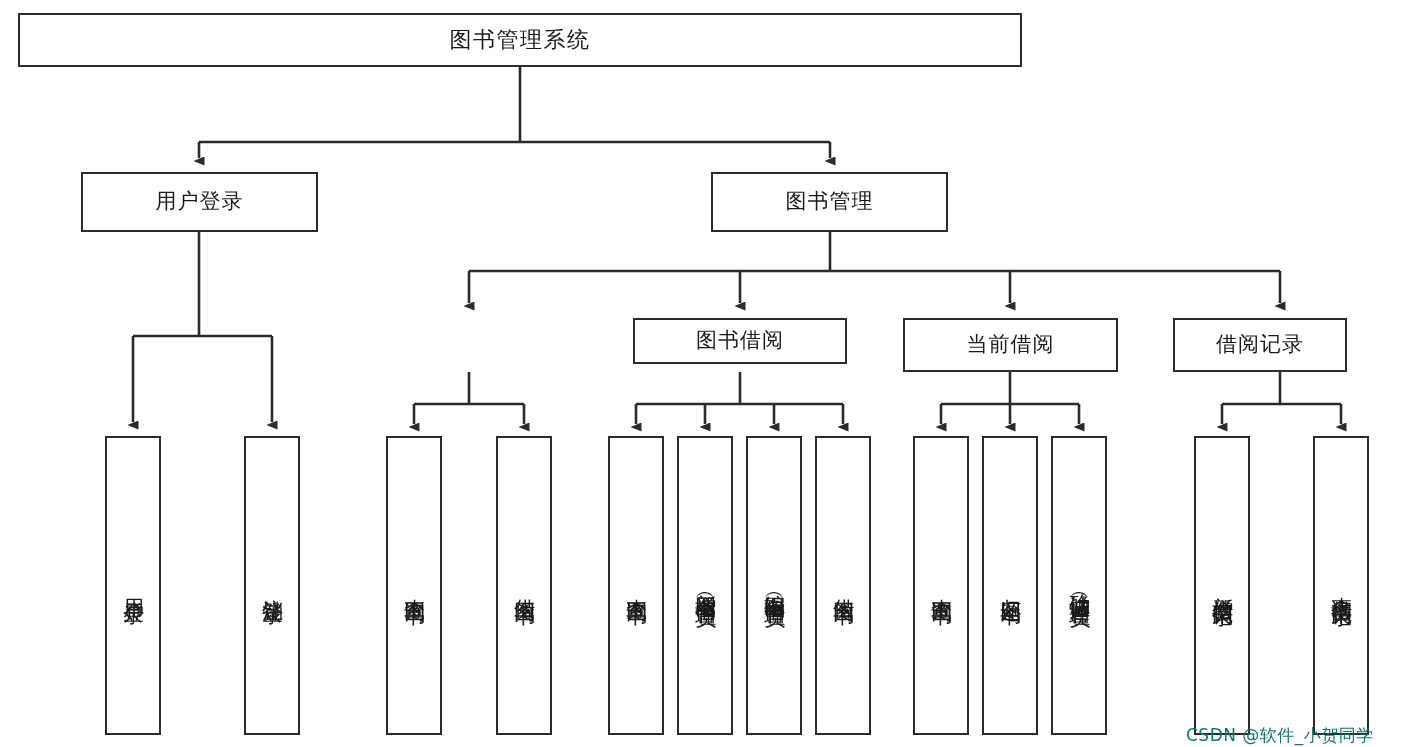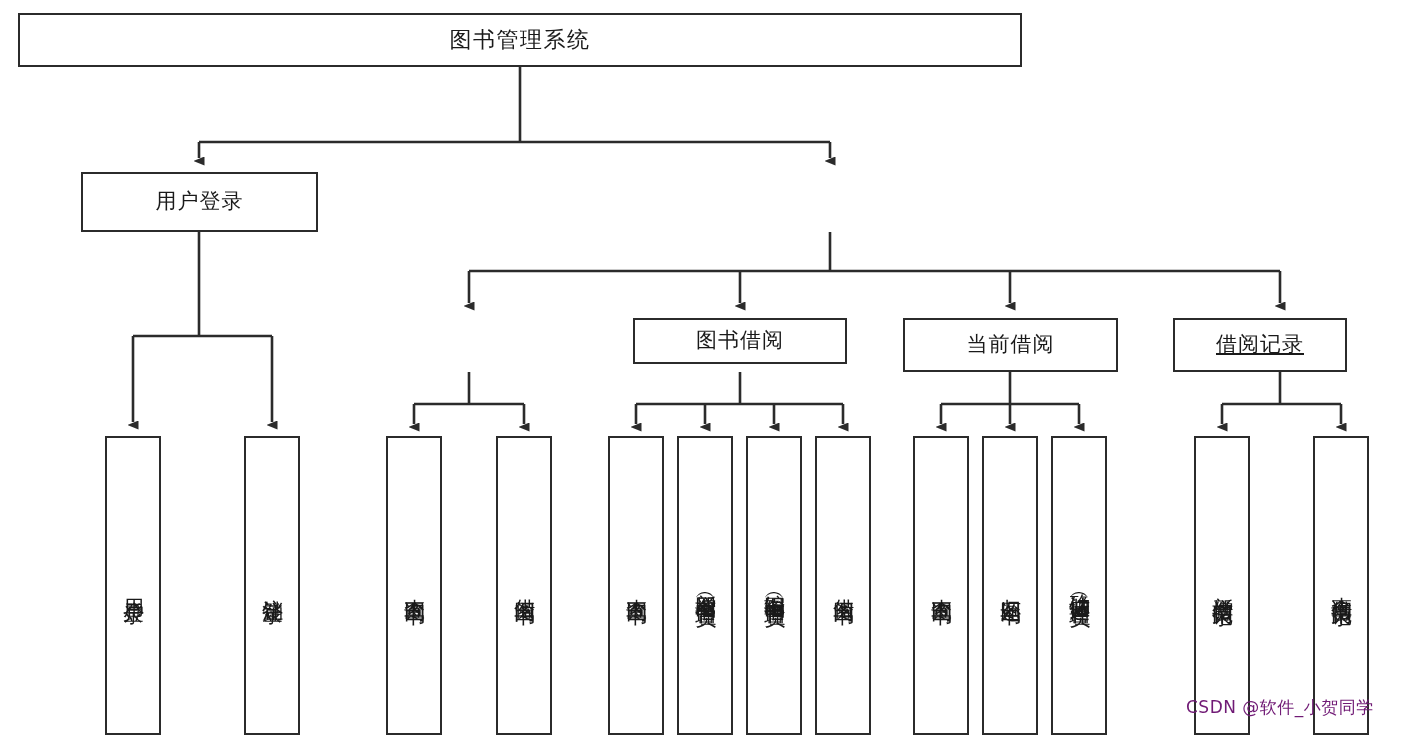--- a/index.html
+++ b/index.html
@@ -55,23 +55,23 @@
     text-orientation: upright;
     font-size: 21px;
     line-height: 1.32;
     letter-spacing: 2px;
     text-align: center;
     max-height: 262px;
   }
   .watermark {
     position: absolute;
     left: 1186px;
-    top: 696px;
+    top: 724px;
     font-size: 17px;
-    color: #701a75;
+    color: #0f766e;
     white-space: nowrap;
     letter-spacing: 0.5px;
   }
 </style>
 </head>
 <body>
 
 <div id="diagram-root">
 
   <svg class="connectors" viewBox="0 0 1405 747" xmlns="http://www.w3.org/2000/svg">
@@ -124,28 +124,31 @@
     </g>
   </svg>
 
   <div class="node node-h node-root" style="left:18px; top:13px; width:1004px; height:54px;">
     <span class="node-label">图书管理系统</span>
   </div>
 
   <div class="node node-h" style="left:81px; top:172px; width:237px; height:60px;">
     <span class="node-label">用户登录</span>
   </div>
+  <div class="node node-h" style="left:711px; top:172px; width:237px; height:60px;">
+    <span class="node-label">图书管理</span>
+  </div>
 
   <div class="node node-h" style="left:633px; top:318px; width:214px; height:46px;">
     <span class="node-label">图书借阅</span>
   </div>
   <div class="node node-h" style="left:903px; top:318px; width:215px; height:54px;">
     <span class="node-label">当前借阅</span>
   </div>
-  <div class="node node-h" style="left:1173px; top:318px; width:174px; height:54px;text-decoration:underline;">
+  <div class="node node-h" style="left:1173px; top:318px; width:174px; height:54px;">
     <span class="node-label">借阅记录</span>
   </div>
 
   <div class="node node-v" style="left:105px; top:436px; width:56px; height:299px;">
     <span class="node-label">用户登录</span>
   </div>
   <div class="node node-v" style="left:244px; top:436px; width:56px; height:299px;">
     <span class="node-label">注销登录</span>
   </div>
 

